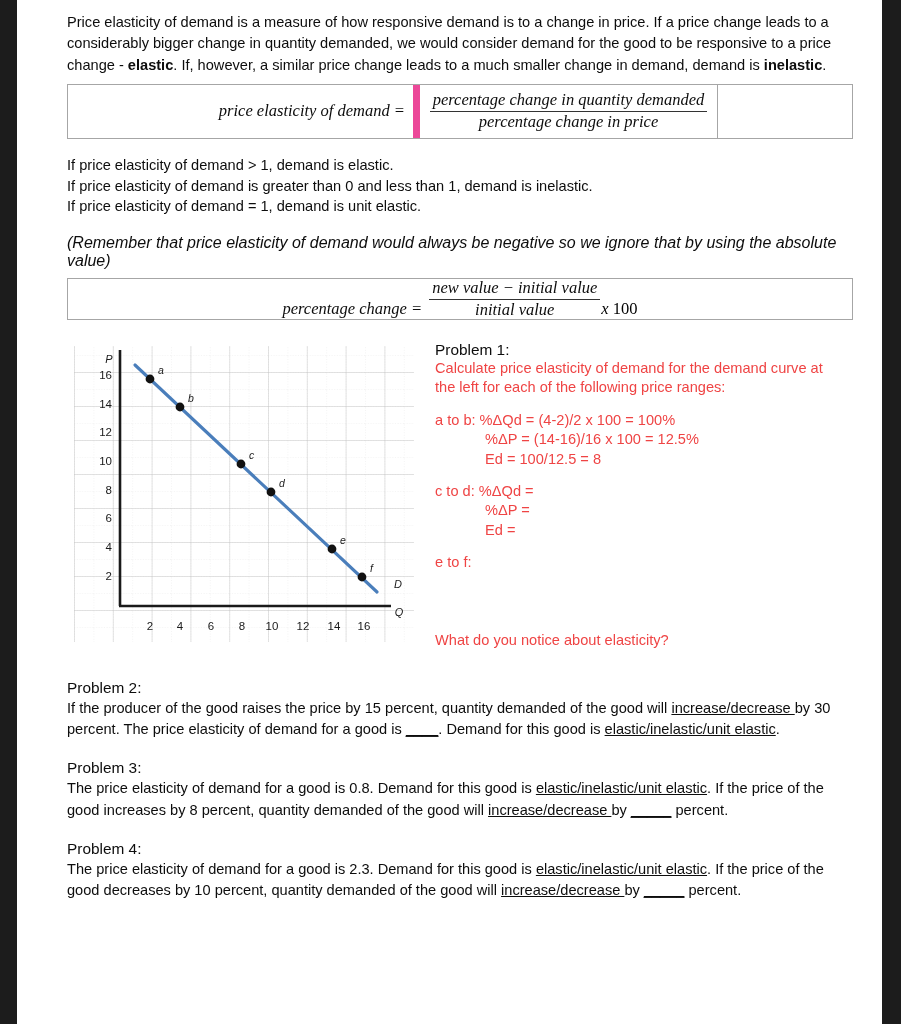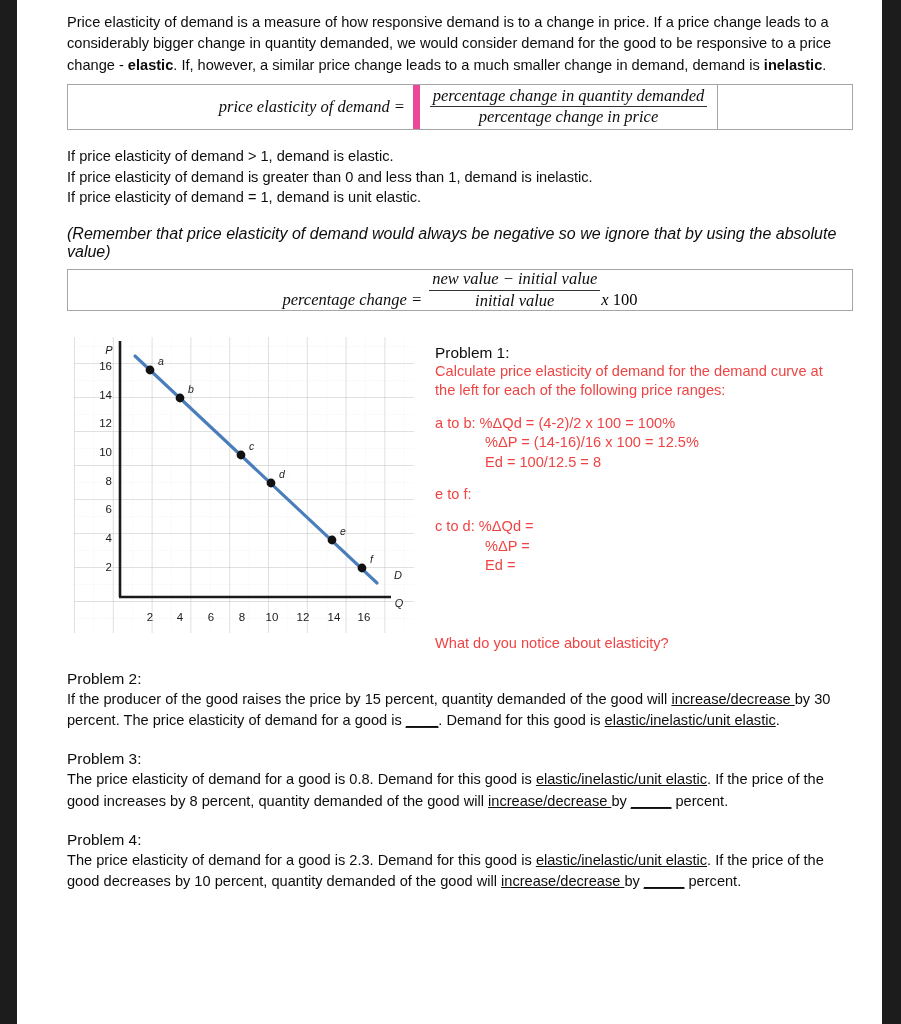--- a/index.html
+++ b/index.html
@@ -37,21 +37,21 @@
 
   
   .formula-box {
     border: 1px solid #a6a6a6;
     box-sizing: border-box;
     margin: 8px 0 0 0;
     display: flex;
     background: #fff;
   }
   .formula-box.two {
-    height: 46px;
+    height: 55px;
   }
   .fb-cell {
     display: flex;
     align-items: center;
     justify-content: center;
     box-sizing: border-box;
   }
   .fb-cell.label-cell {
     width: 345px;
     justify-content: flex-end;
@@ -130,21 +130,20 @@
     left: 7px;
     top: 0;
     width: 340px;
     height: 312px;
   }
   .prob1 {
     position: absolute;
     left: 368px;
     top: 3px;
     width: 400px;
-    margin-top: 12px;
   }
   .prob-title {
     font-size: 15.4px;
     color: #0d0d0d;
     font-family: "Liberation Serif", serif;
   }
   .prob1 .prob-title {
     font-family: "Liberation Sans", sans-serif;
   }
   .p1-line {
@@ -289,29 +288,29 @@
         <div class="p1-line">Calculate price elasticity of demand for the demand curve at</div>
         <div class="p1-line">the left for each of the following price ranges:</div>
 
         <div class="p1-block">
           <div class="p1-line">a to b:  %ΔQd = (4-2)/2 x 100 = 100%</div>
           <div class="p1-line p1-indent">%ΔP = (14-16)/16 x 100 = 12.5%</div>
           <div class="p1-line p1-indent">Ed = 100/12.5 = 8</div>
         </div>
 
         <div class="p1-block">
-          <div class="p1-line">e to f:</div>
-        </div>
-
-        <div class="p1-block">
           <div class="p1-line">c to d:  %ΔQd =</div>
           <div class="p1-line p1-indent">%ΔP =</div>
           <div class="p1-line p1-indent">Ed =</div>
         </div>
 
+        <div class="p1-block">
+          <div class="p1-line">e to f:</div>
+        </div>
+
         <div class="p1-line p1-notice">What do you notice about elasticity?</div>
       </div>
 
     </div>
 
     <div class="problem">
       <div class="ptitle">Problem 2:</div>
       <div class="pbody"><span>If the producer of the good raises the price by 15 percent, quantity demanded of the good will </span><span class="u">increase/decrease </span><span>by 30 percent. The price elasticity of demand for a good is </span><span class="blank">____</span><span>. Demand for this good is </span><span class="u">elastic/inelastic/unit elastic</span><span>.</span></div>
     </div>
 

